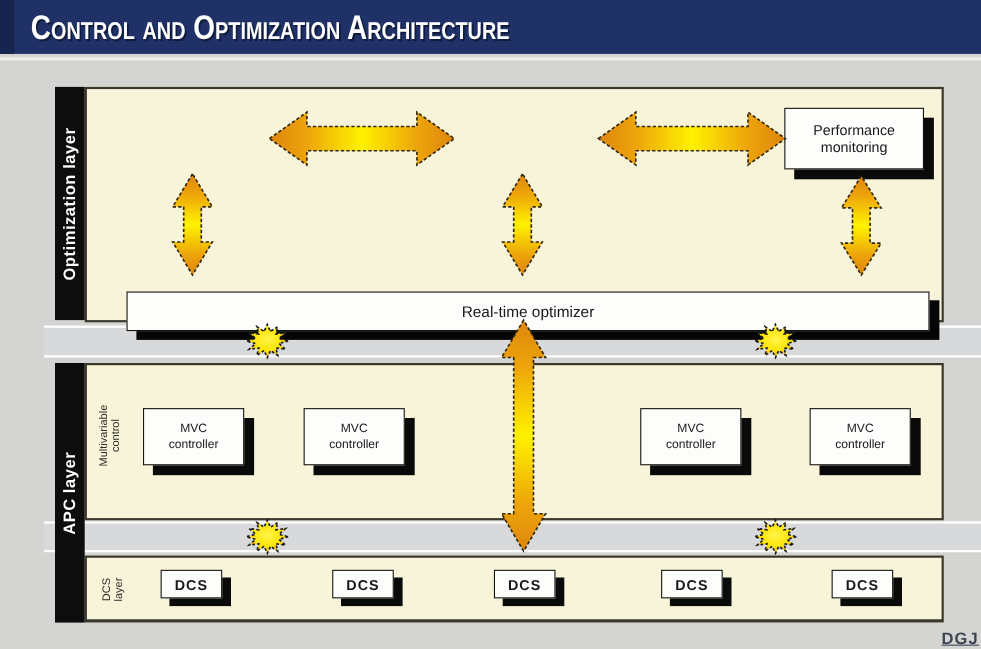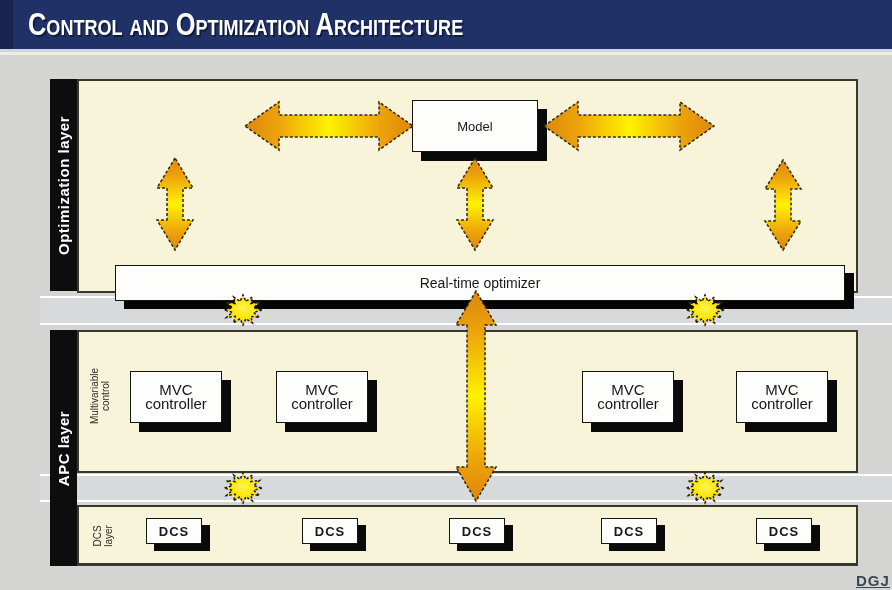--- a/index.html
+++ b/index.html
@@ -57,21 +57,21 @@
   .wbox{
     position:absolute;background:#fdfdfb;border:1px solid #14140e;
     box-shadow:9px 9px 0 #0a0a0a;box-sizing:border-box;
     display:flex;align-items:center;justify-content:center;text-align:center;
     font-size:13px;line-height:15px;color:#17171c;z-index:5;
   }
   .box-datarec{left:112px;top:97px;width:126px;height:55px;}
   .box-model{left:412px;top:100px;width:126px;height:52px;}
   .box-perf{left:713px;top:98px;width:127px;height:56px;}
   .optimizer-bar{left:115px;top:249px;width:730px;height:36px;font-size:14px;box-shadow:9px 8px 0 #050505;margin-top:16px;}
-  .box-mvc{top:371px;width:92px;height:52px;font-size:15px;line-height:14px;}
+  .box-mvc{top:371px;width:92px;height:52px;font-size:11px;line-height:14px;}
   .mvc-1{left:130px;} .mvc-2{left:276px;} .mvc-3{left:582px;} .mvc-4{left:736px;}
   .box-dcs{top:518px;width:56px;height:26px;font-weight:bold;letter-spacing:1px;box-shadow:8px 7px 0 #0a0a0a;}
   .dcs-1{left:146px;} .dcs-2{left:302px;} .dcs-3{left:449px;} .dcs-4{left:601px;} .dcs-5{left:756px;}
   .wrap60{max-width:62px;} .wrap95{max-width:95px;} .wrap105{max-width:105px;}
   
   .arr{position:absolute;z-index:6;}
   .credit{position:absolute;left:856px;top:572px;font-size:15px;font-weight:bold;color:#3c4654;letter-spacing:1px;z-index:7;text-decoration:underline;}
   .defs-holder{position:absolute;width:0;height:0;}
 </style>
 </head>
@@ -109,22 +109,22 @@
   <div class="title-underline"></div>
 
   <div class="band band-1"></div>
   <div class="band band-2"></div>
 
   <div class="sidebar sidebar-opt">
     <span class="rot">Optimization layer</span>
   </div>
   <div class="panel panel-opt"></div>
 
-  <div class="wbox box-model">
-    <span>Model</span>
+  <div class="wbox box-perf">
+    <span class="wrap105">Performance monitoring</span>
   </div>
 
   <svg class="arr" style="left:243px;top:98px;" width="172" height="56" viewBox="0 0 172 56">
     <polygon points="2,28 36,4 36,17 136,17 136,4 170,28 136,52 136,39 36,39 36,52" fill="url(#gradH)" stroke="#33270a" stroke-width="1.5" stroke-dasharray="3 2"></polygon>
   </svg>
   <svg class="arr" style="left:542px;top:98px;" width="174" height="56" viewBox="0 0 174 56">
     <polygon points="2,28 36,4 36,17 138,17 138,4 172,28 138,52 138,39 36,39 36,52" fill="url(#gradH)" stroke="#33270a" stroke-width="1.5" stroke-dasharray="3 2"></polygon>
   </svg>
 
   <svg class="arr" style="left:153px;top:156px;" width="44" height="96" viewBox="0 0 44 96">

